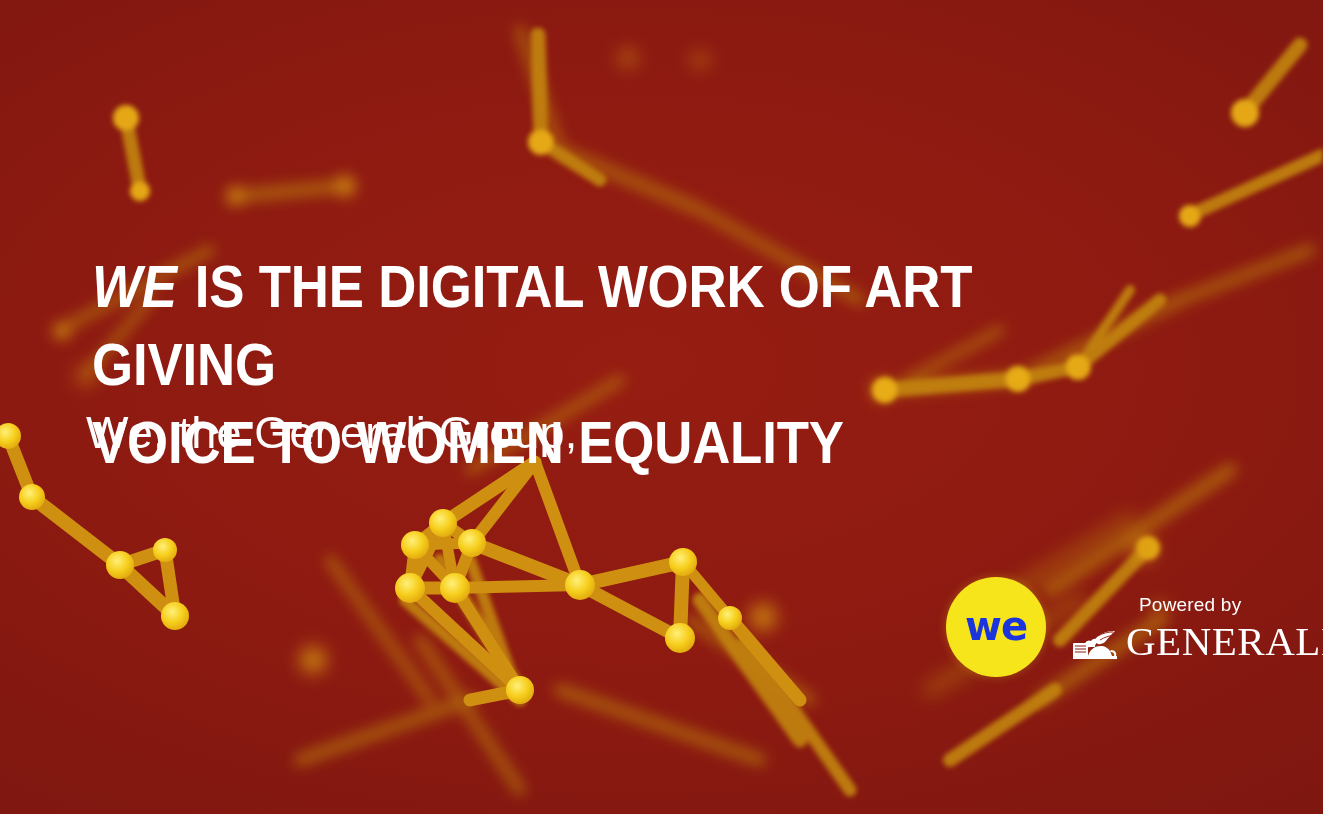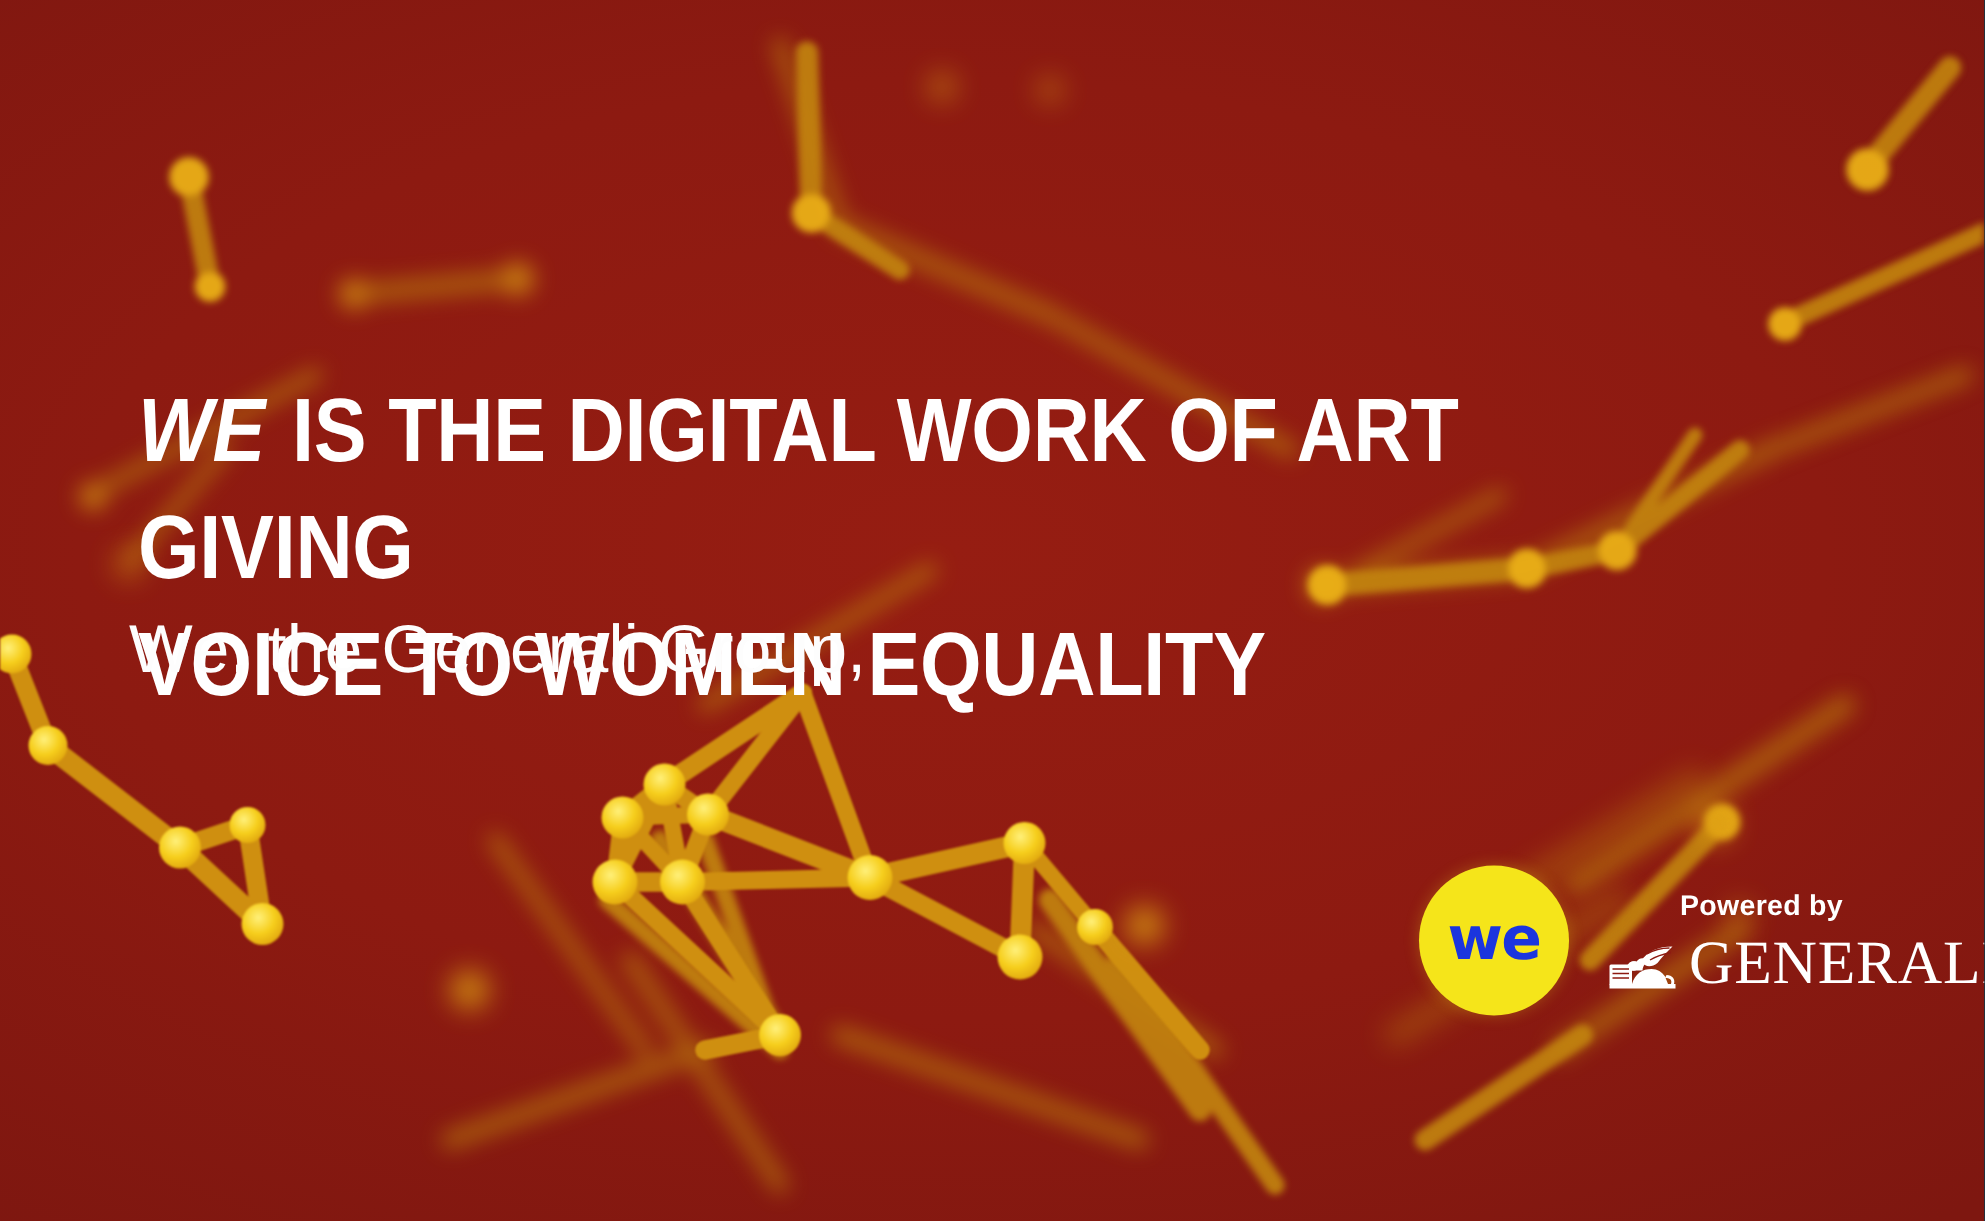--- a/index.html
+++ b/index.html
@@ -109,24 +109,24 @@
   }
   #generali-block {
     display: flex;
     flex-direction: column;
     align-items: flex-start;
     margin-top: 2px;
   }
   #powered-by {
     color: #ffffff;
     font-family: "Liberation Sans", sans-serif;
-    font-weight: 700;
+    font-weight: 400;
     font-size: 19px;
     letter-spacing: 0.2px;
-    margin-left: 48px;
+    margin-left: 67px;
     margin-bottom: 5px;
   }
   #generali-row {
     display: flex;
     align-items: center;
     gap: 8px;
   }
   #generali-wordmark {
     color: #ffffff;
     font-family: "Liberation Serif", serif;

